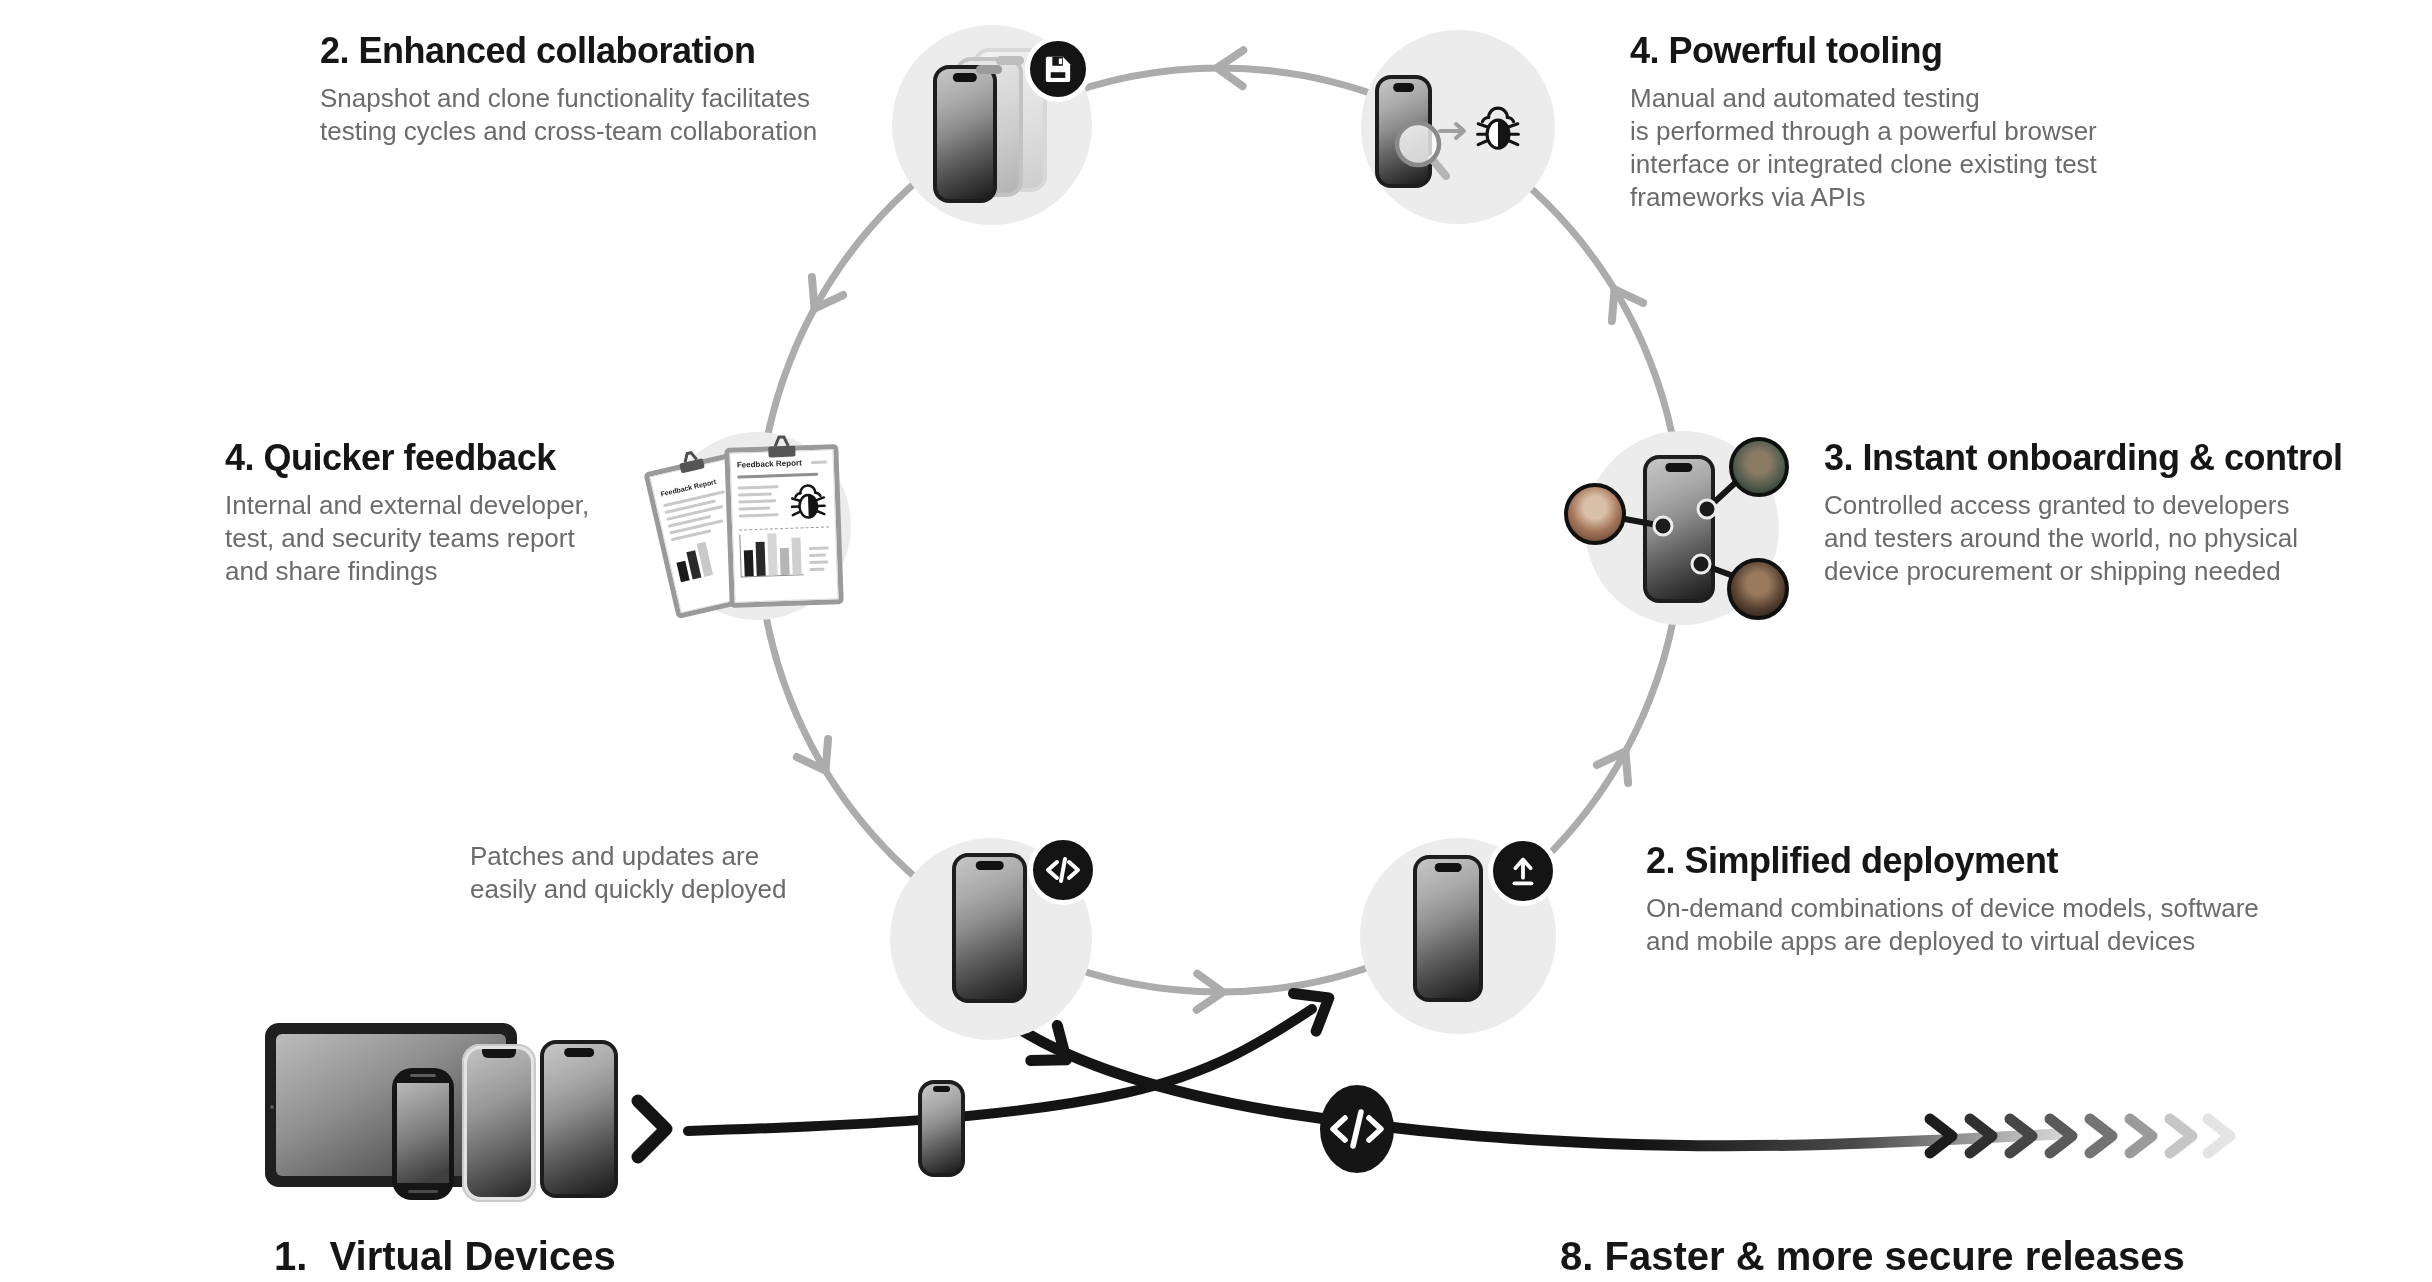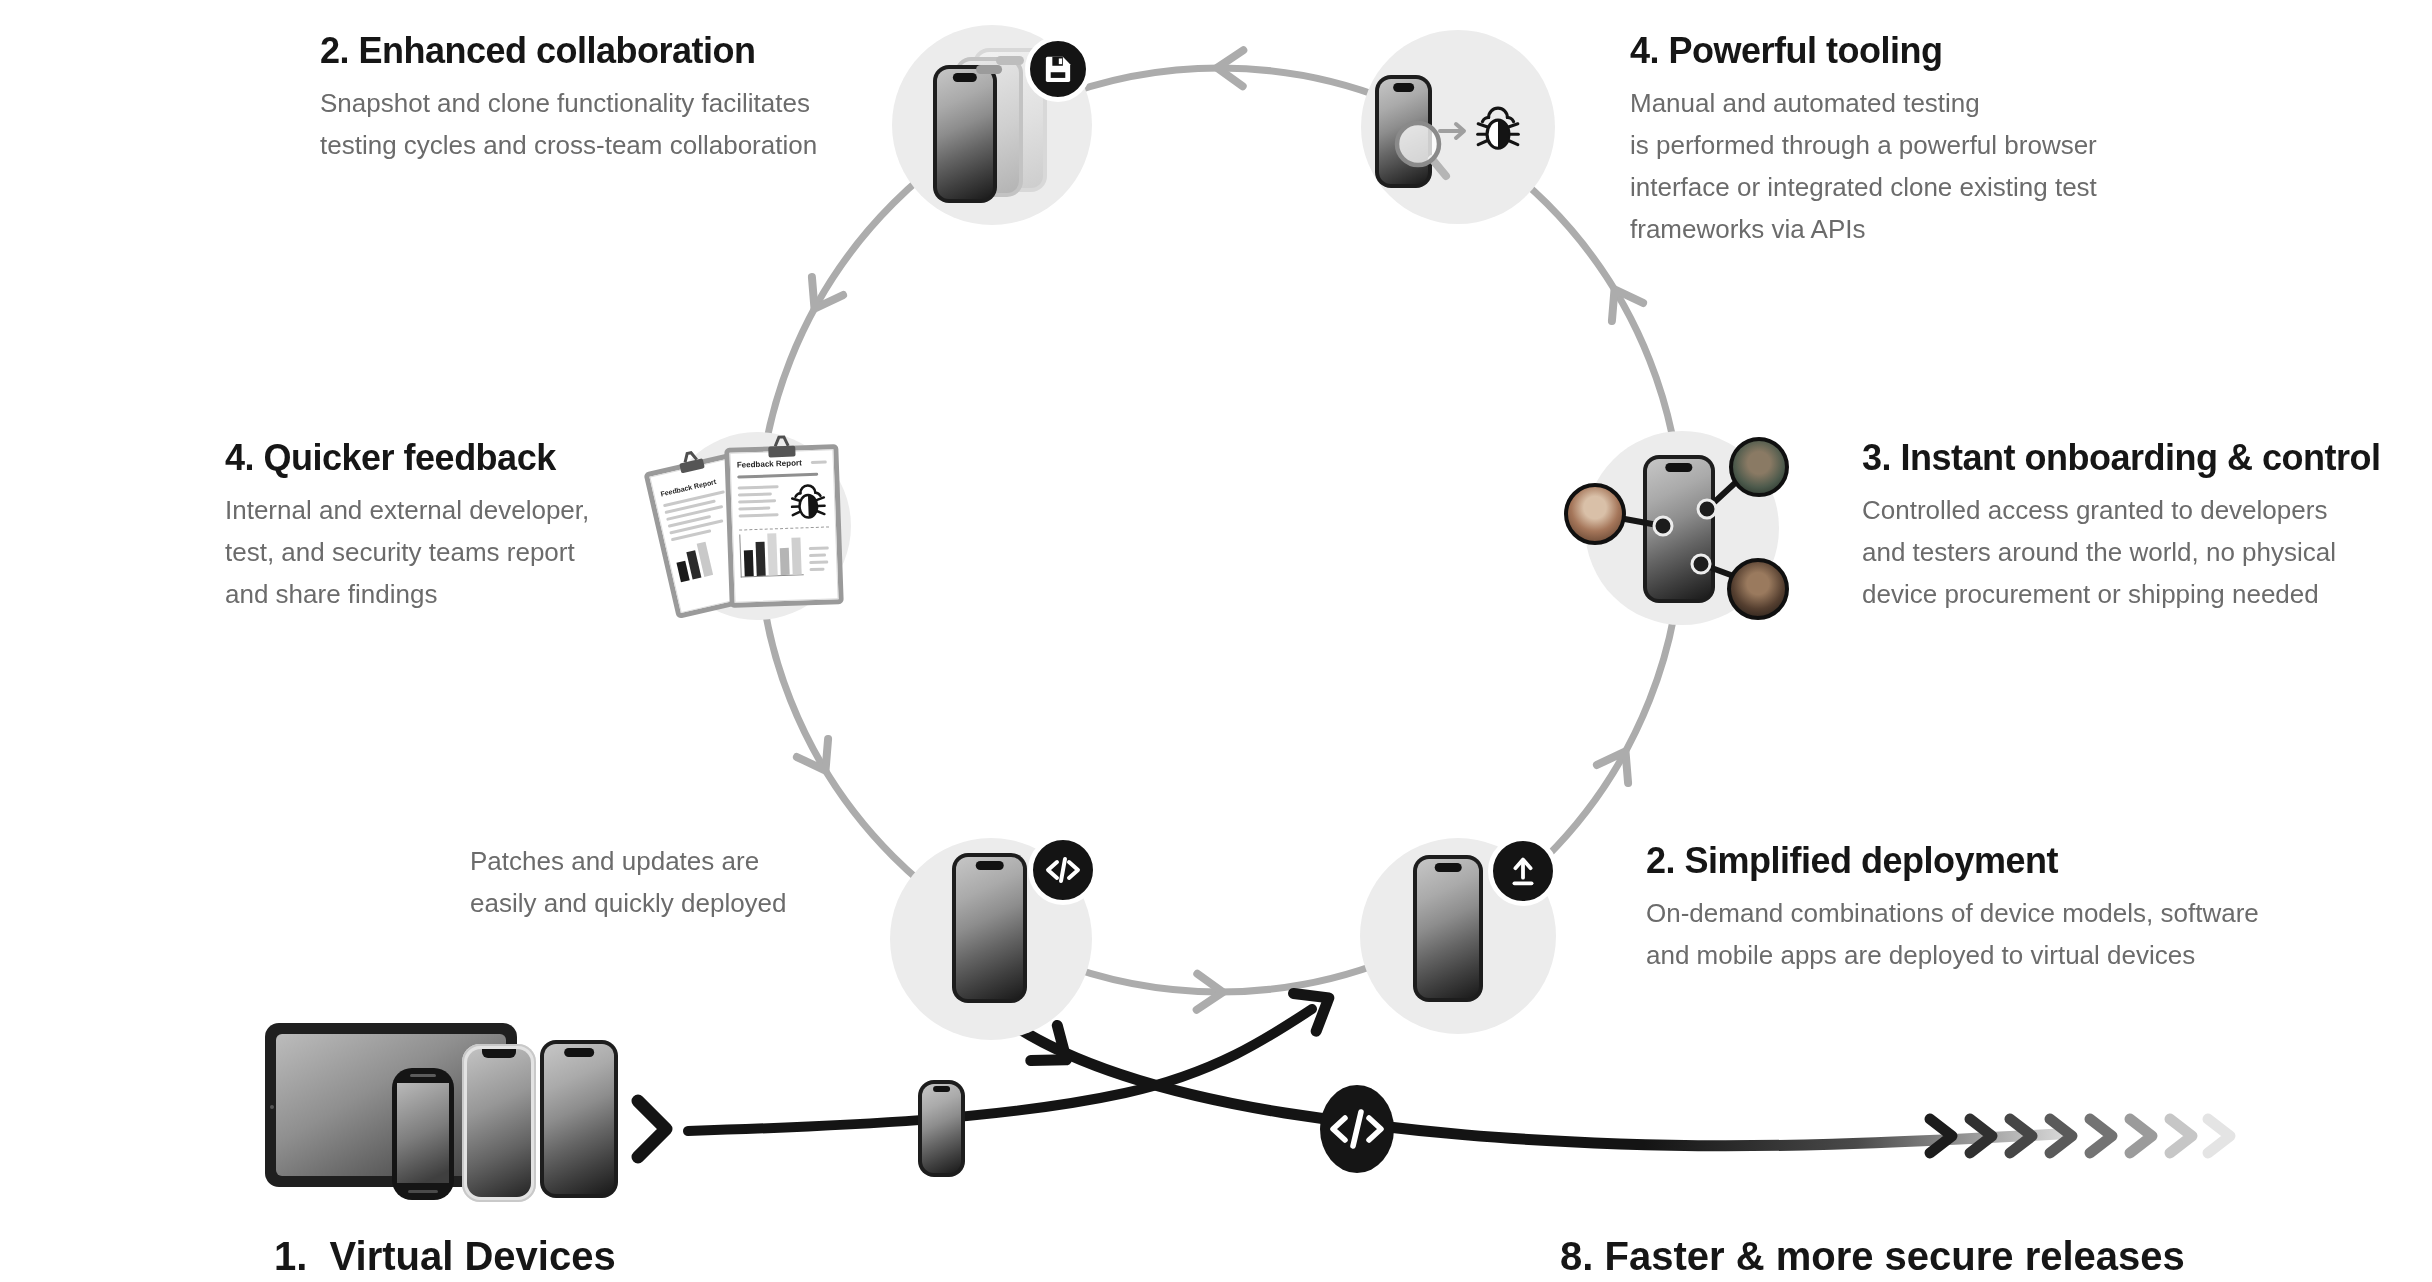--- a/index.html
+++ b/index.html
@@ -2,21 +2,21 @@
 <html><head>
 <meta charset="utf-8">
 <style>
   html,body{margin:0;padding:0;background:#fff;}
   body{width:2432px;height:1282px;overflow:hidden;font-family:"Liberation Sans","DejaVu Sans",sans-serif;}
   .stage{position:relative;width:2432px;height:1282px;background:#fff;}
   svg.overlay{position:absolute;left:0;top:0;z-index:1;}
   .node{position:absolute;border-radius:50%;background:#ECECEC;z-index:2;}
   .tb{position:absolute;z-index:3;}
   .tb h3{font-size:36px;font-weight:700;letter-spacing:-0.5px;color:#161616;margin:0 0 10px 0;}
-  .tb p{font-size:26px;line-height:42px;color:#6B6B6B;margin:0;white-space:pre-line;}
+  .tb p{font-size:26px;line-height:33px;color:#6B6B6B;margin:0;white-space:pre-line;}
   .biglabel{position:absolute;z-index:3;font-size:40px;font-weight:700;color:#161616;white-space:pre;}
   
   .phone{position:absolute;background:#1d1d1d;border-radius:16px;}
   .phone .screen{position:absolute;inset:4px;border-radius:12px;
      background:linear-gradient(155deg,#c6c6c6 0%,#aaaaaa 26%,#8d8d8d 44%,#656565 62%,#404040 80%,#1f1f1f 97%);}
   .phone .island{position:absolute;top:8px;left:50%;transform:translateX(-50%);width:38%;height:9px;background:#121212;border-radius:6px;z-index:2;}
   .phone.light{background:#c3c3c3;}
   .phone.light .screen{background:linear-gradient(155deg,#e9e9e9,#cfcfcf 55%,#b3b3b3);}
   .phone.light .island{background:#9b9b9b;}
   .phone.lighter{background:#d8d8d8;}
@@ -322,21 +322,21 @@
   </div>
 
   <div class="tb" style="left:1630px;top:30px;">
     <h3>4. Powerful tooling</h3>
     <p>Manual and automated testing
 is performed through a powerful browser
 interface or integrated clone existing test
 frameworks via APIs</p>
   </div>
 
-  <div class="tb" style="left:1862px;top:437px;">
+  <div class="tb" style="left:1824px;top:437px;">
     <h3>3. Instant onboarding &amp; control</h3>
     <p>Controlled access granted to developers
 and testers around the world, no physical
 device procurement or shipping needed</p>
   </div>
 
   <div class="tb" style="left:225px;top:437px;">
     <h3>4. Quicker feedback</h3>
     <p>Internal and external developer,
 test, and security teams report

